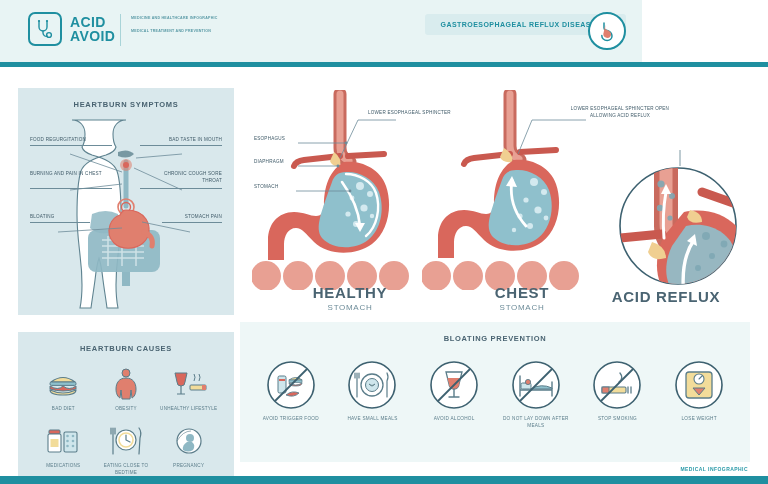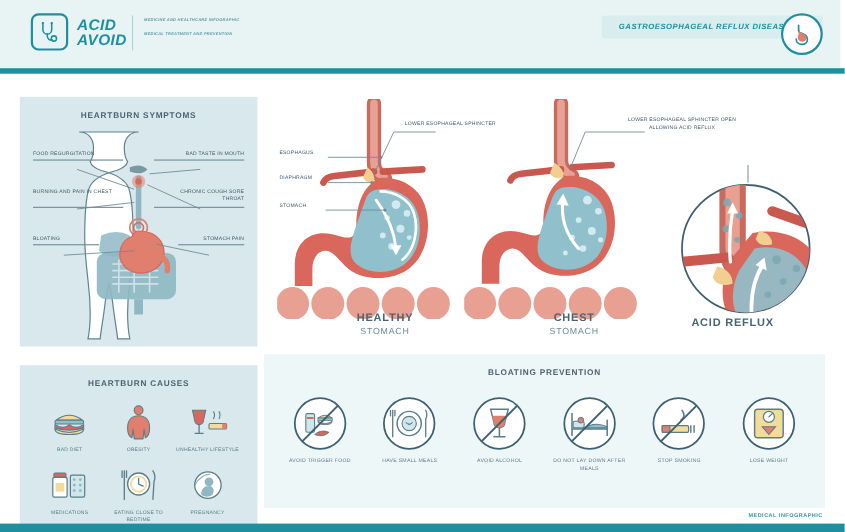--- a/index.html
+++ b/index.html
@@ -12,23 +12,22 @@
   }
   .page {
     position: relative;
     width: 768px; height: 484px;
     background: #ffffff;
   }
 
   
   .header {
     position: absolute; left: 0; top: 0;
-    width: 764px; height: 62px;
+    width: 642px; height: 62px;
     background: #e8f4f4;
-    font-style: italic;
   }
   .header-rule {
     position: absolute; left: 0; top: 62px;
     width: 768px; height: 5px;
     background: #1f8fa0;
   }
   .logo-wrap {
     position: absolute; left: 28px; top: 12px;
     display: flex; align-items: center; gap: 8px;
   }
@@ -124,21 +123,21 @@
     height: 1px; background: #6d8c99;
   }
 
   
   #diagram-panel { left: 240px; top: 88px; width: 510px; height: 227px; background: #ffffff; }
   .diagram-caption {
     position: absolute; text-align: center;
   }
   .diagram-caption .dc1 {
     display: block; color: #4a6472;
-    font-size: 10px; font-weight: bold; letter-spacing: 0.7px;
+    font-size: 15px; font-weight: bold; letter-spacing: 0.7px;
   }
   .diagram-caption .dc2 {
     display: block; color: #6d8c99;
     font-size: 8px; letter-spacing: 0.7px; margin-top: 2px;
   }
   .diag-label {
     position: absolute; color: #3f5a68;
     font-size: 4.6px; letter-spacing: 0.22px; line-height: 1.5;
   }
 

